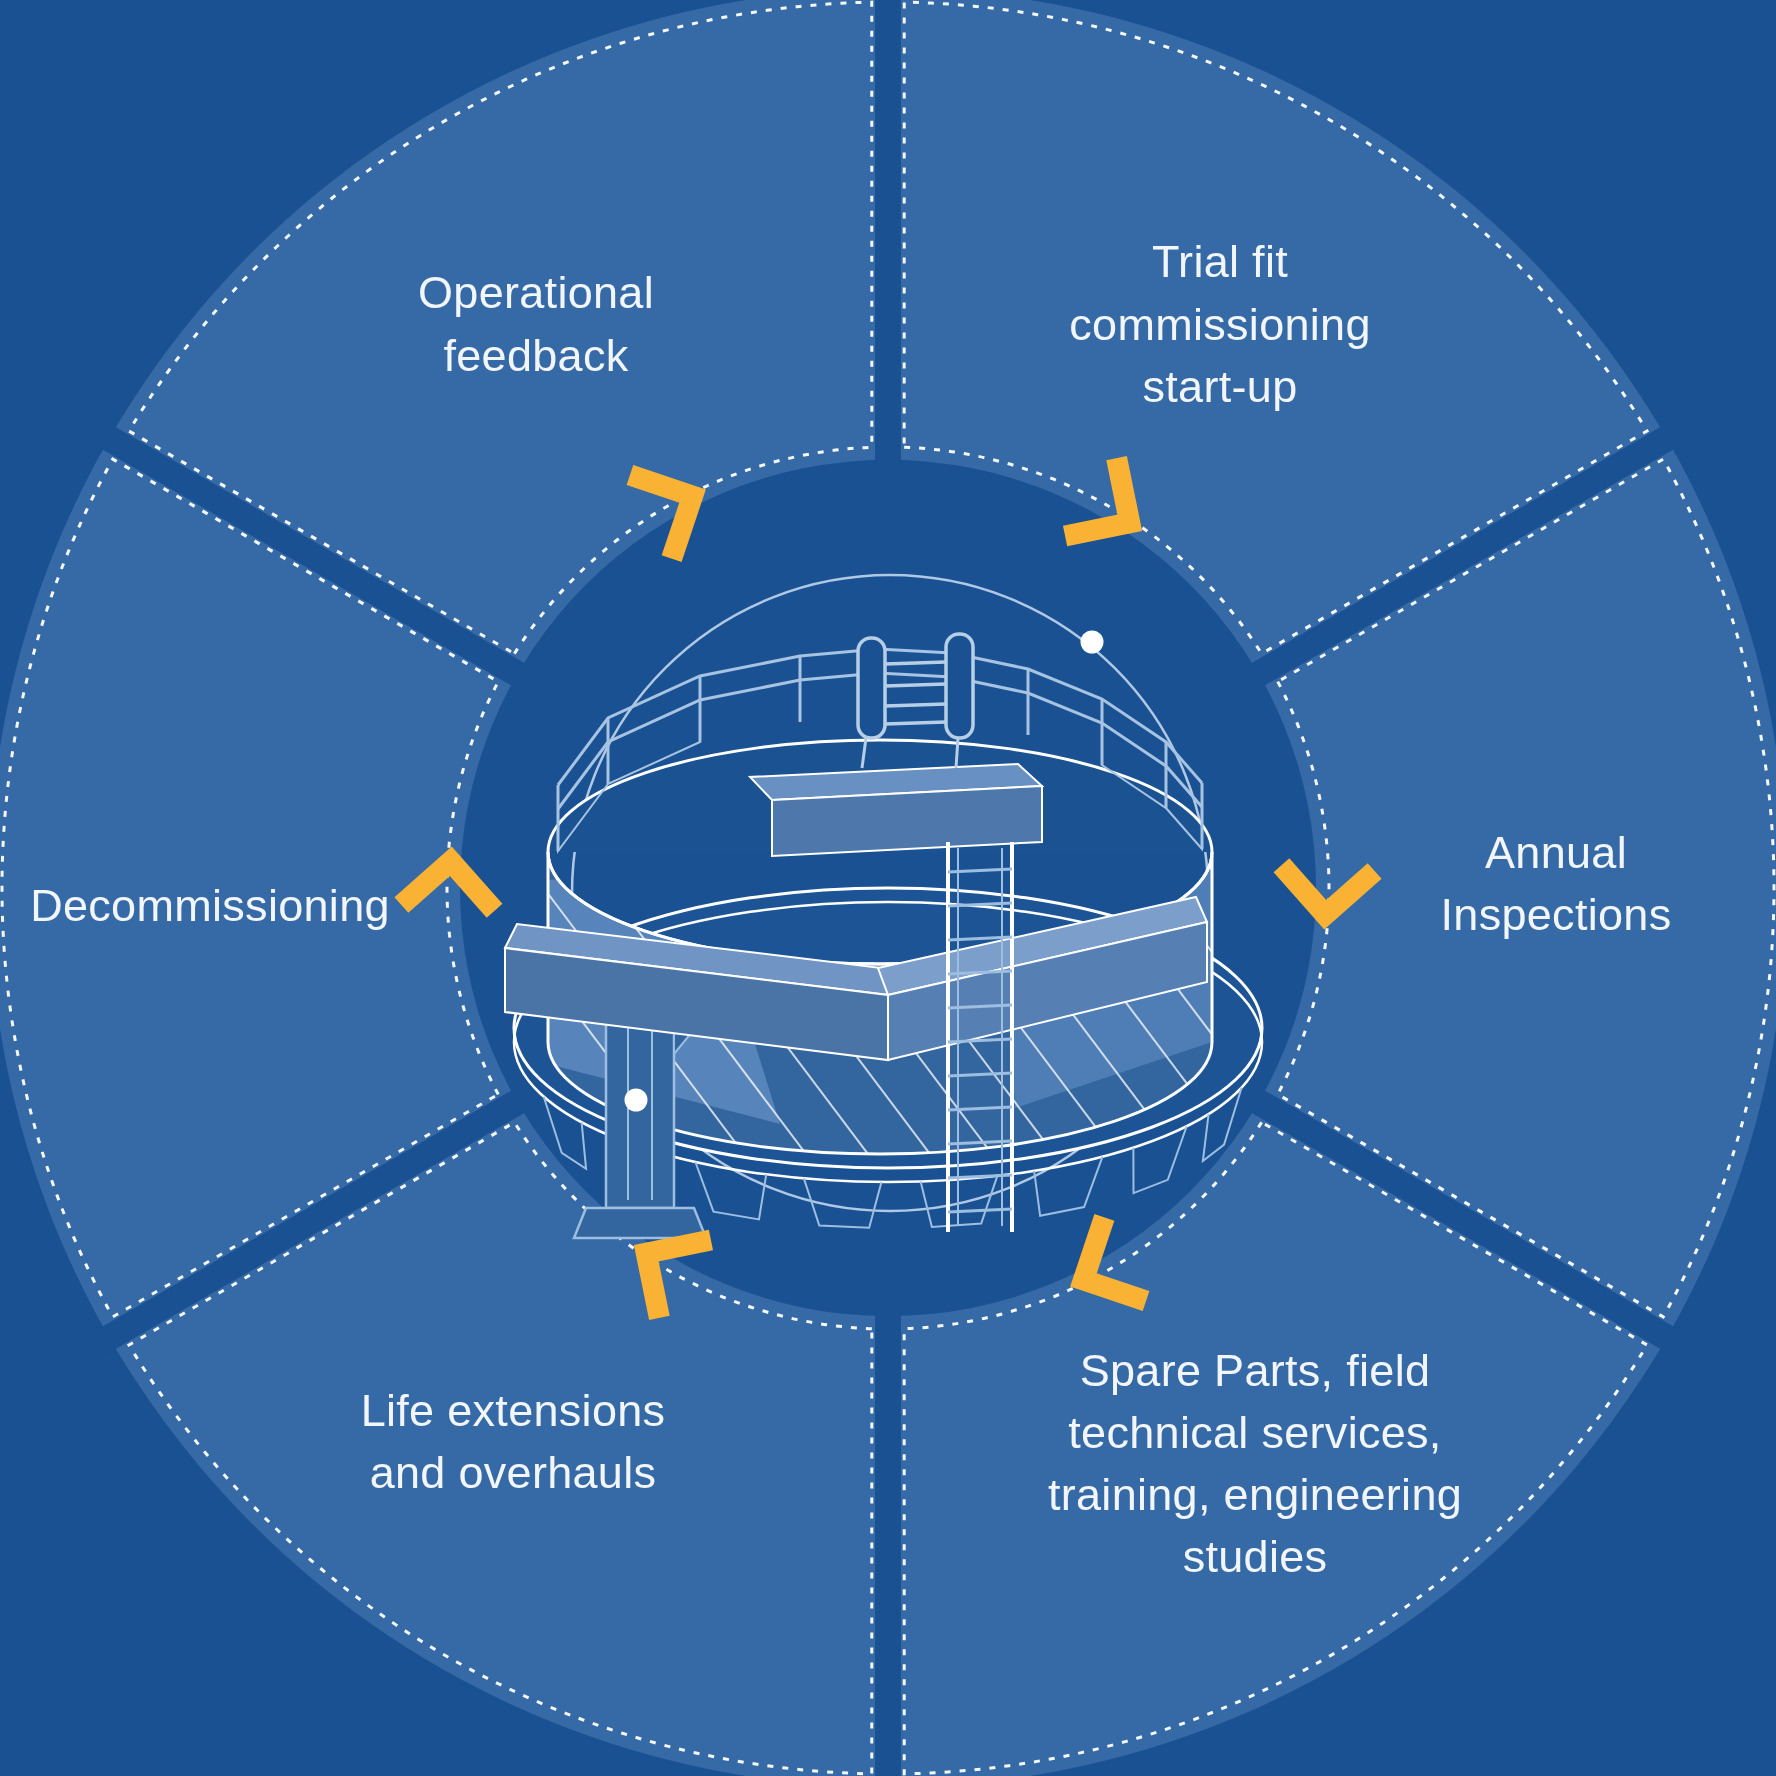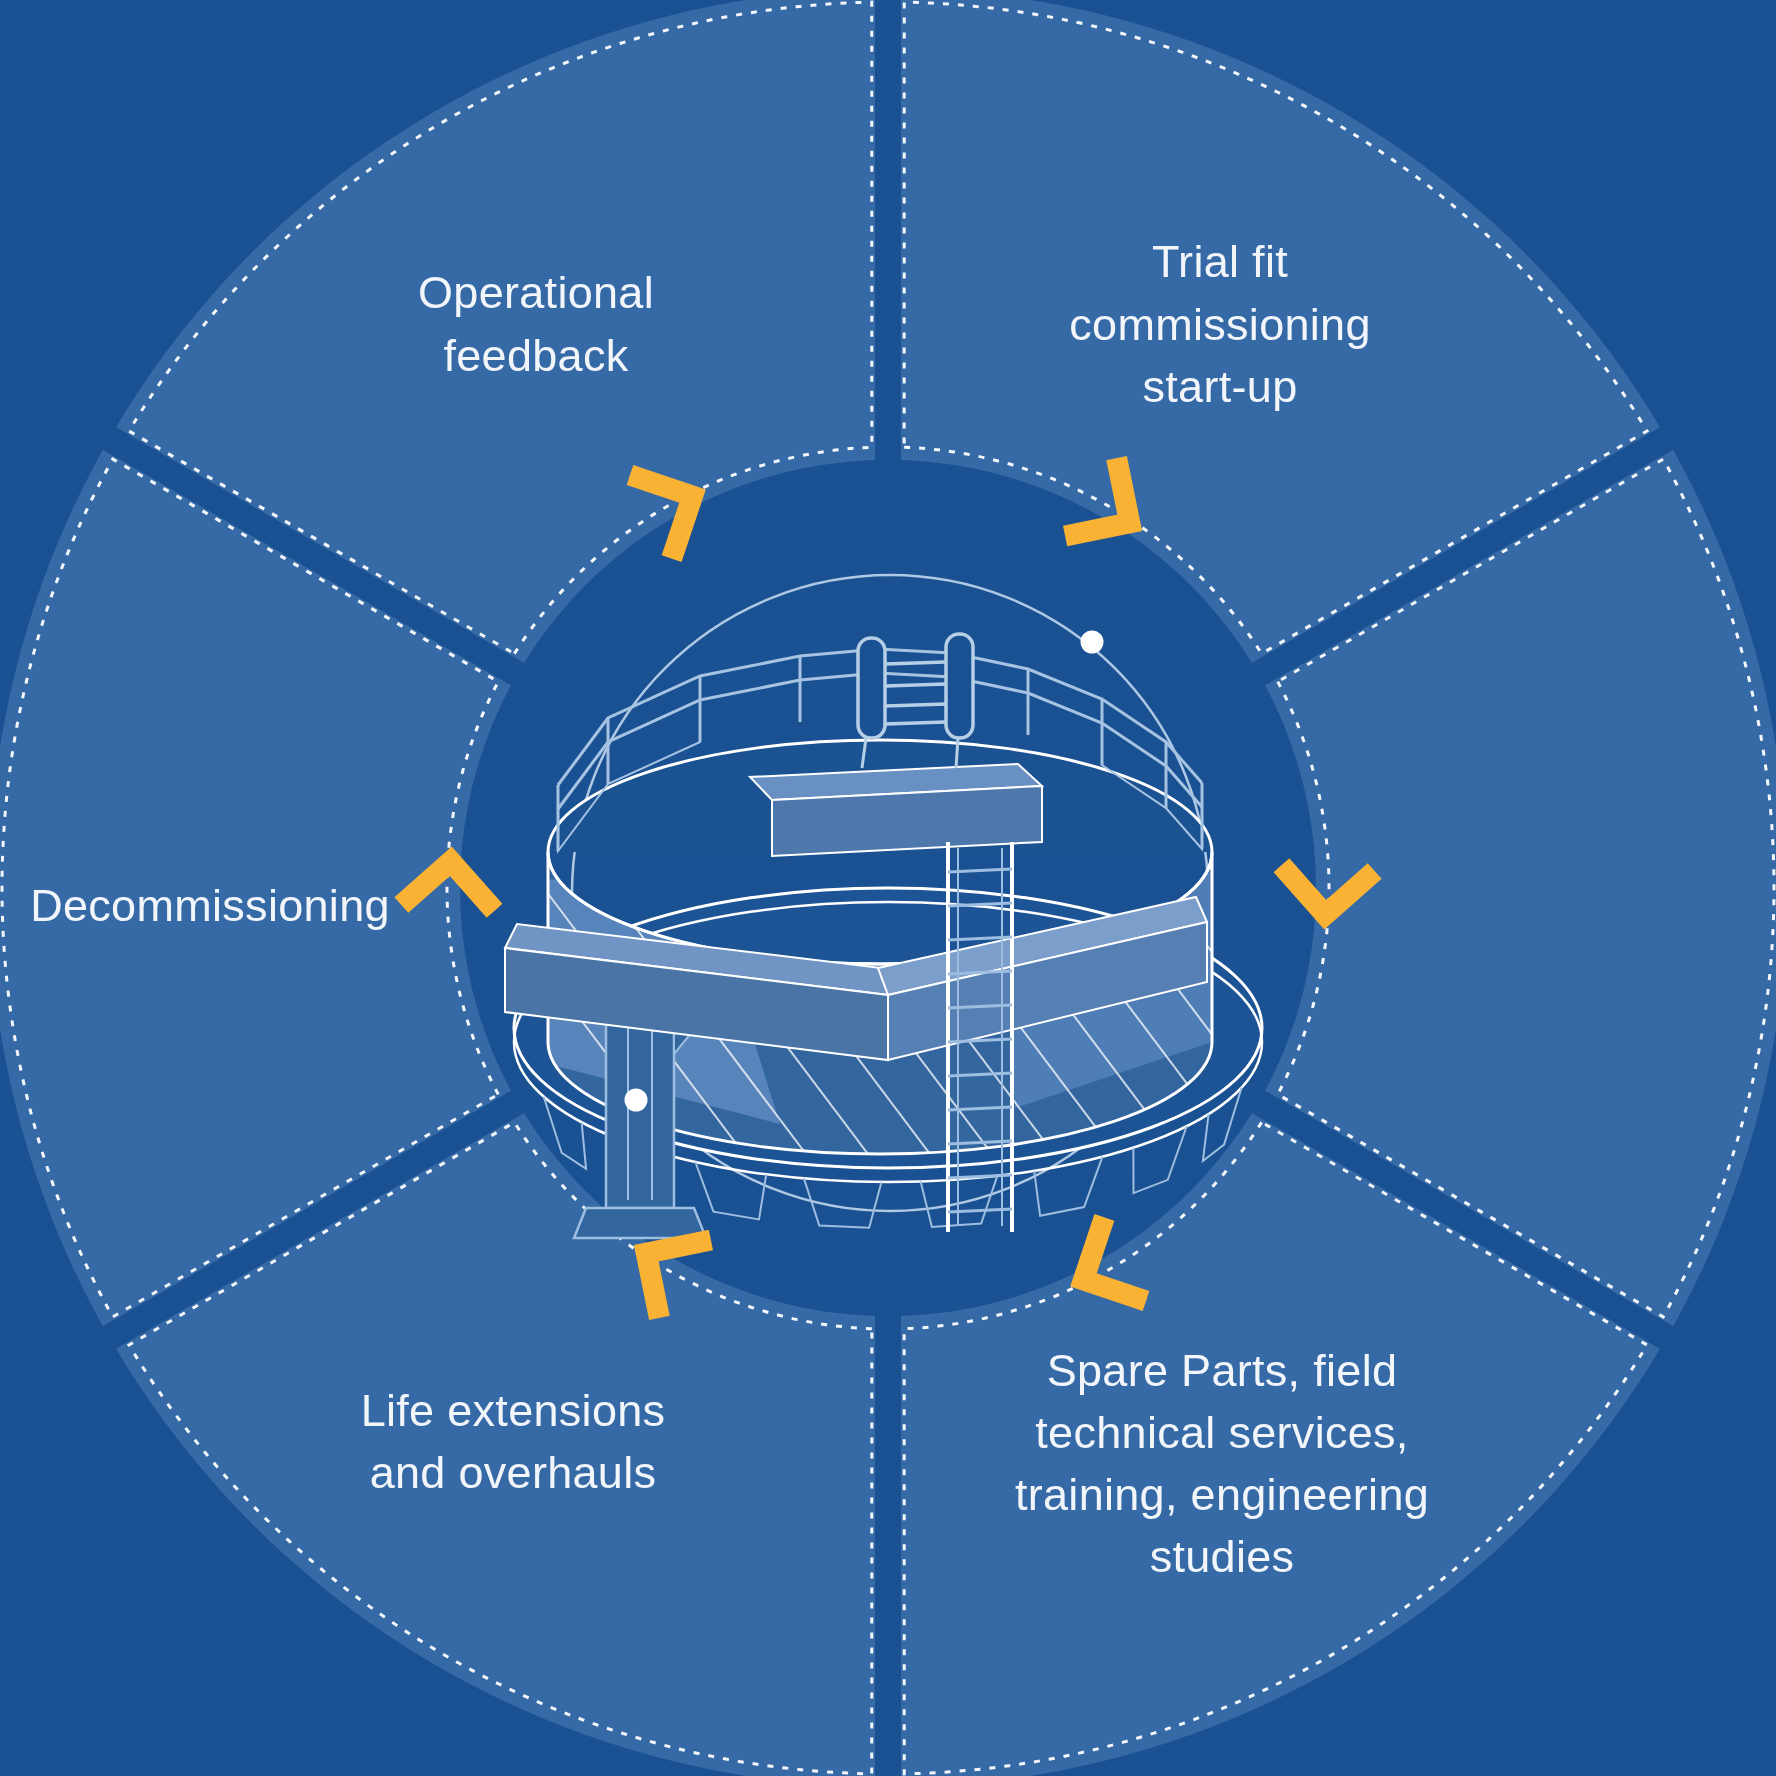--- a/index.html
+++ b/index.html
@@ -138,21 +138,23 @@
         <polyline points="710.9266309382931,1240.0837063938845 646.2516004333183,1253.2419900654195 659.4098841048534,1317.9170205703942" fill="none" stroke="#F9B233" stroke-width="21" stroke-linejoin="miter"></polyline>
         <polyline points="494.5498814734609,910.6918172558071 450.81695829122225,861.2607396837329 401.3858807191481,904.9936628659716" fill="none" stroke="#F9B233" stroke-width="21" stroke-linejoin="miter"></polyline>
         <polyline points="671.6232505351675,558.6081108619223 692.5653578579035,496.0187496183132 629.9759966142943,475.07664229557713" fill="none" stroke="#F9B233" stroke-width="21" stroke-linejoin="miter"></polyline>
       </g>
   </svg>
 
   <div class="labels">
     <div class="seg-label" style="left: 1220px; top: 324.423px; color: rgb(242, 246, 250);">Trial fit
 commissioning
 start-up</div>
-    <div class="seg-label" style="left: 1222px; top: 1463.58px; color: rgb(242, 246, 250);">Spare Parts, field
+    <div class="seg-label" style="left: 1556px; top: 884px; color: rgb(242, 246, 250);">Annual
+Inspections</div>
+    <div class="seg-label" style="left: 1255px; top: 1463.58px; color: rgb(242, 246, 250);">Spare Parts, field
 technical services,
 training, engineering
 studies</div>
     <div class="seg-label" style="left: 513px; top: 1441.58px; color: rgb(242, 246, 250);">Life extensions
 and overhauls</div>
     <div class="seg-label" style="left: 210px; top: 886px; color: rgb(242, 246, 250); margin-top: 20px;">Decommissioning</div>
     <div class="seg-label" style="left: 536px; top: 324.423px; color: rgb(242, 246, 250);">Operational
 feedback</div>
   </div>
 </div>

